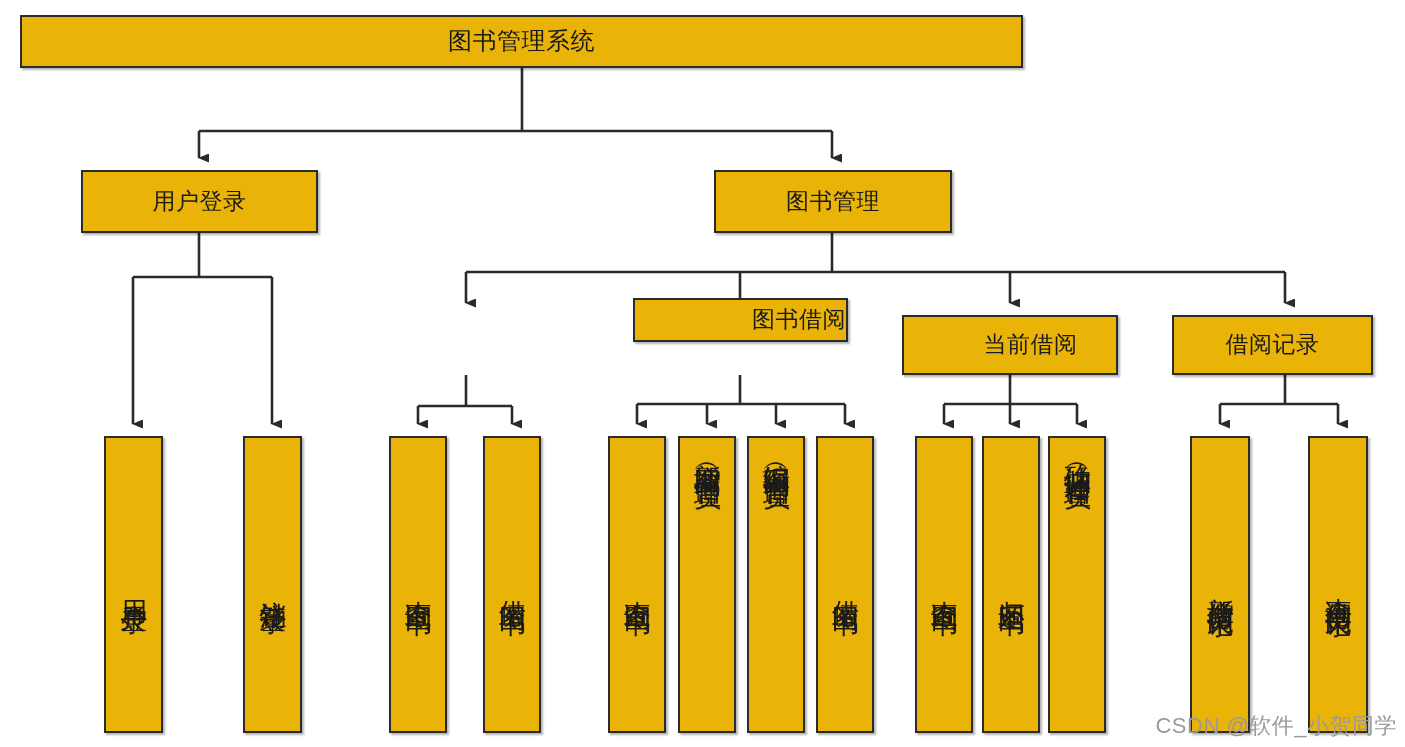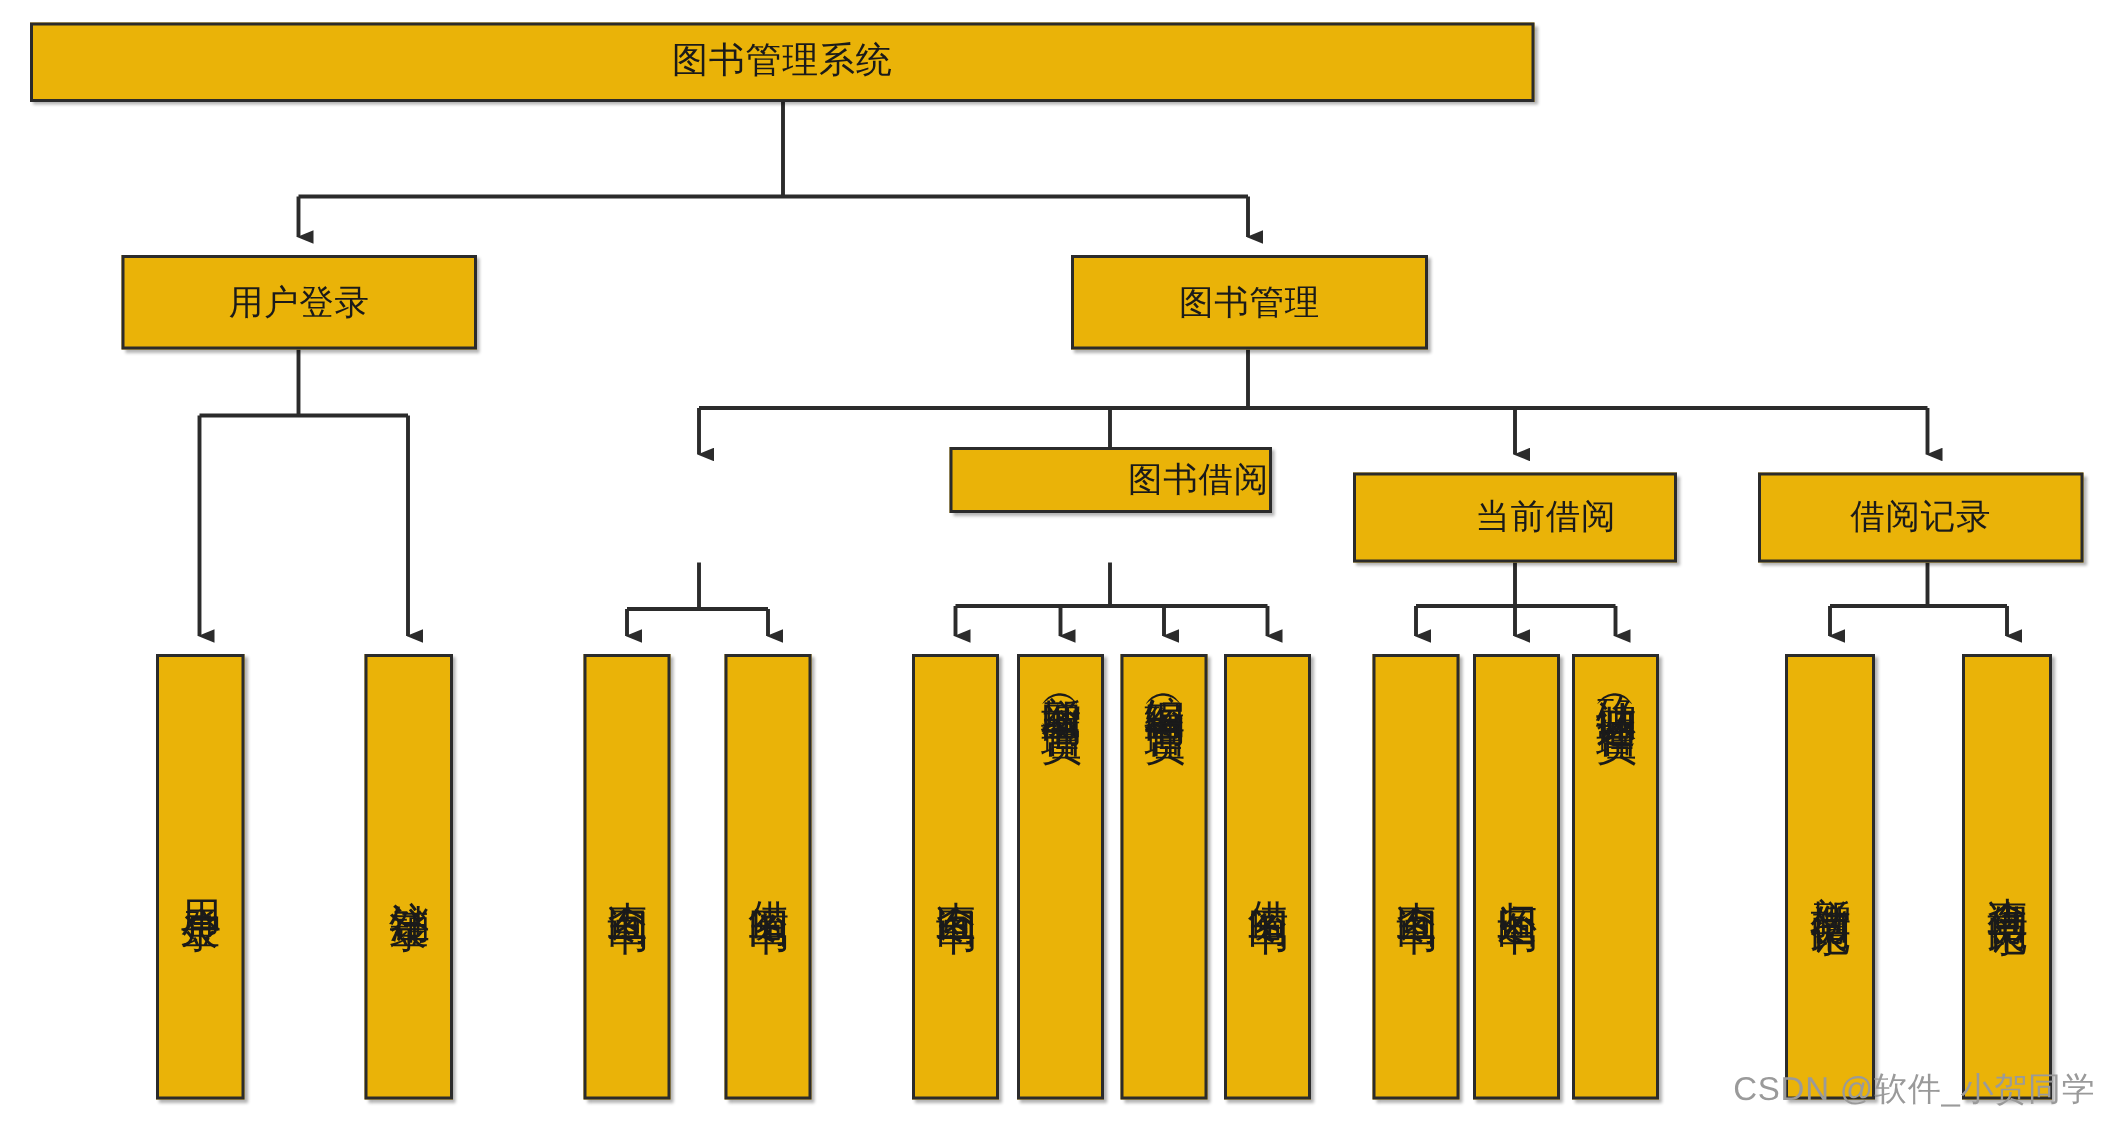--- a/index.html
+++ b/index.html
@@ -148,21 +148,21 @@
   <div class="node h" style="left:714px; top:170px; width:238px; height:63px;">
     <span class="label">图书管理</span>
   </div>
 
   <div class="node h" style="left:633px; top:298px; width:215px; height:44px;justify-content:flex-end;">
     <span class="label">图书借阅</span>
   </div>
   <div class="node h" style="left:902px; top:315px; width:216px; height:60px;padding-left:41px;">
     <span class="label">当前借阅</span>
   </div>
-  <div class="node h" style="left:1172px; top:315px; width:217px; height:60px;">
+  <div class="node h" style="left:1172px; top:315px; width:201px; height:60px;">
     <span class="label">借阅记录</span>
   </div>
 
   <div class="node v mid" style="left:104px; top:436px; width:59px; height:297px;">
     <span class="label">用户登录</span>
   </div>
   <div class="node v mid" style="left:243px; top:436px; width:59px; height:297px;">
     <span class="label">注销登录</span>
   </div>
 

